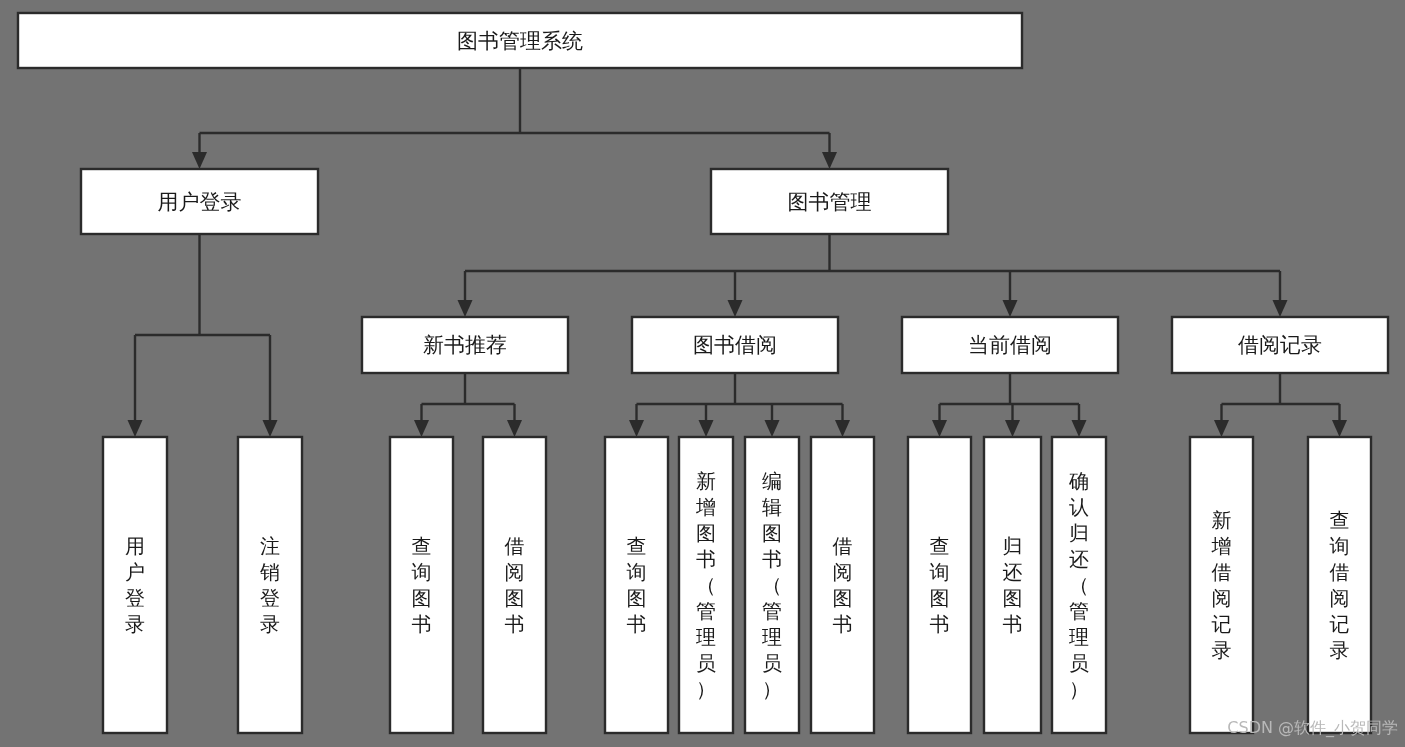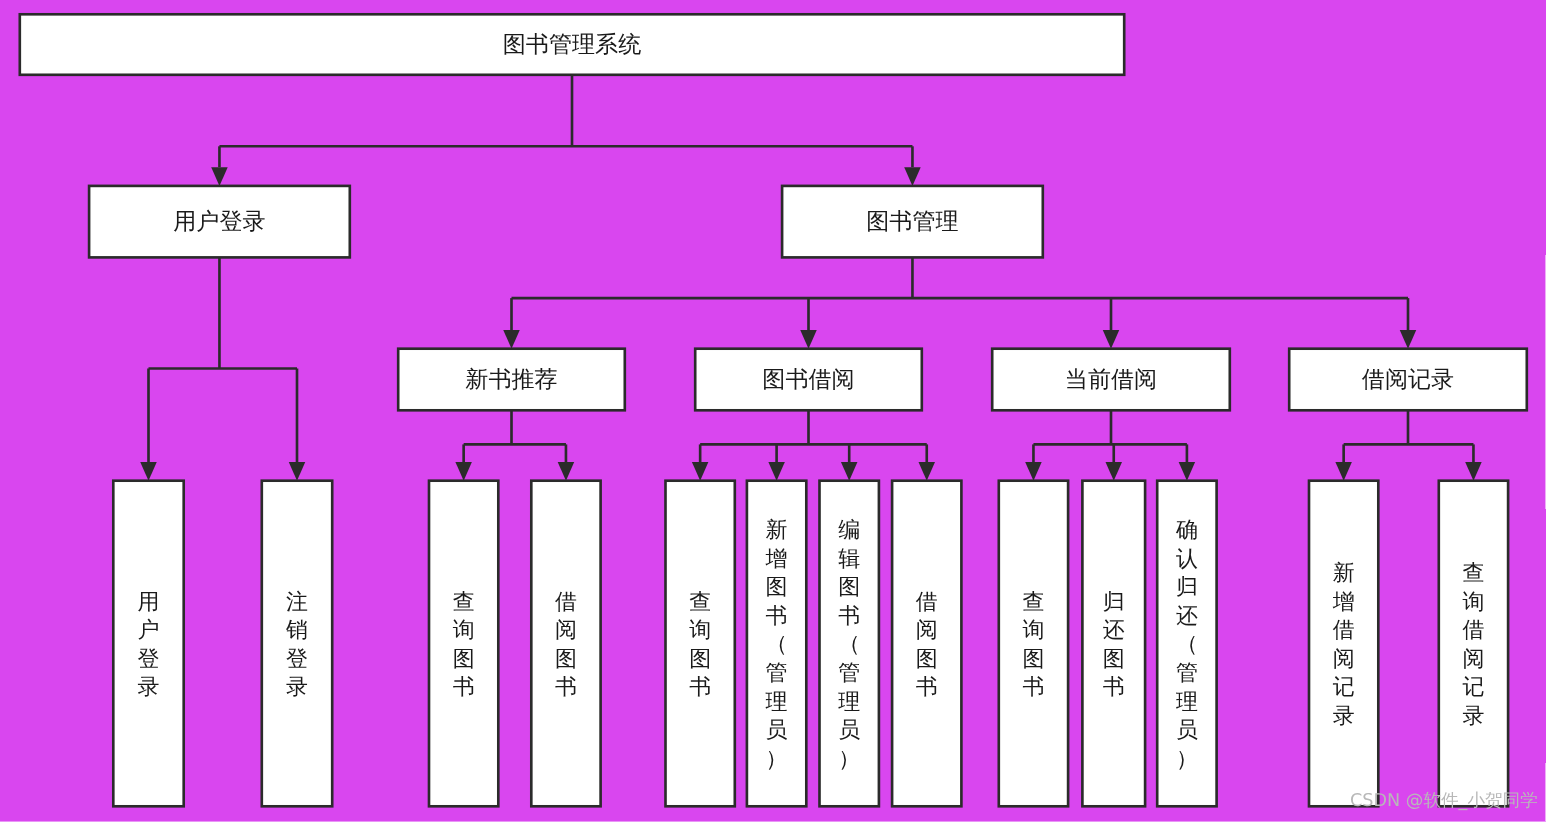--- a/index.html
+++ b/index.html
@@ -7,21 +7,21 @@
     padding: 0;
     background: #ffffff;
   }
   body {
     font-family: "DejaVu Sans", "Liberation Sans", sans-serif;
   }
   #canvas {
     position: relative;
     width: 1405px;
     height: 747px;
-    background: #d946ef;
+    background: #737373;
     overflow: hidden;
   }
   #diagram-svg {
     position: absolute;
     left: 0;
     top: 0;
     width: 1405px;
     height: 747px;
   }
   .node-box {

